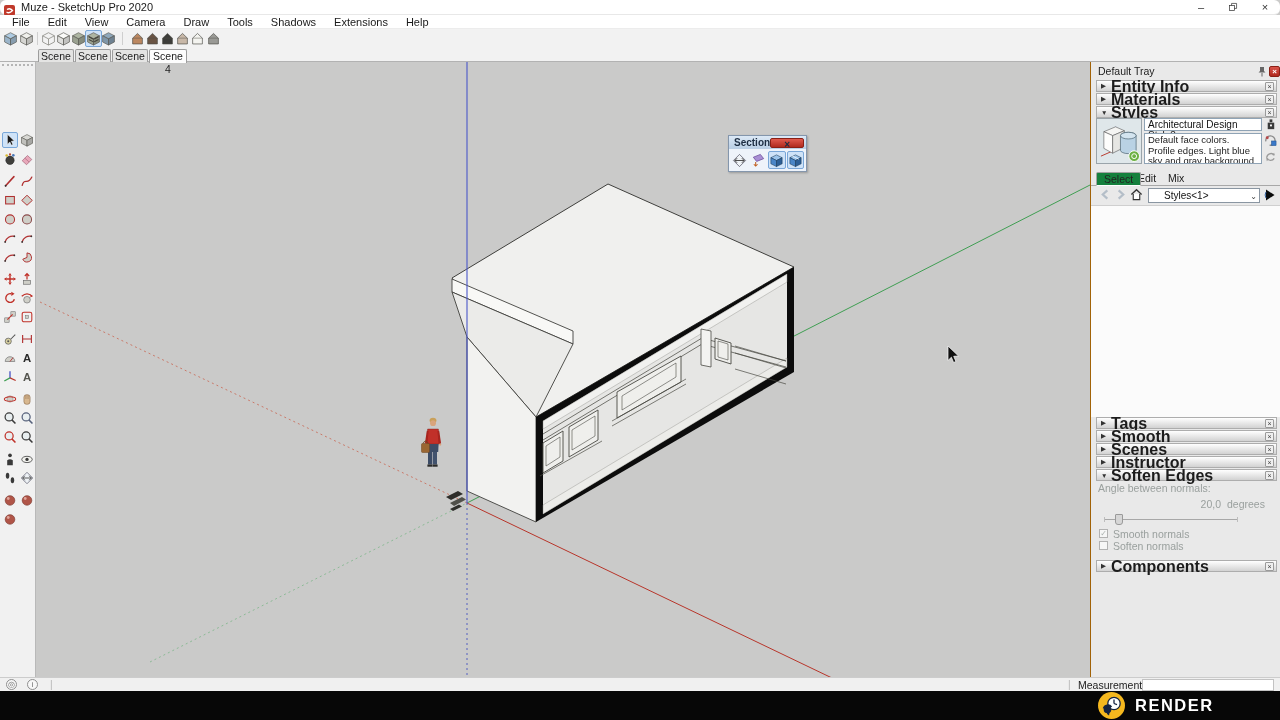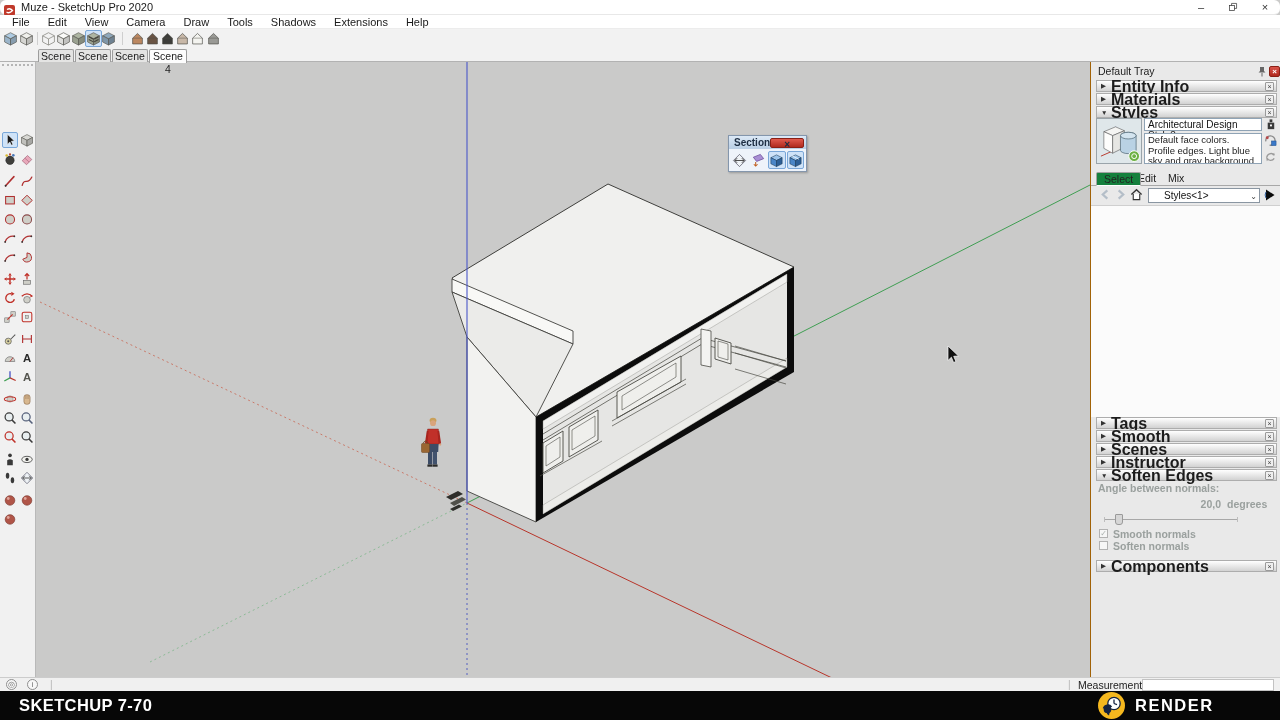--- a/index.html
+++ b/index.html
@@ -98,21 +98,21 @@
                border-radius:2px 2px 0 0;z-index:2;}
   #stabline{position:absolute;left:0;top:123px;width:190px;height:1px;background:#a8a8a8;}
   .navarr{position:absolute;top:127px;width:12px;height:12px;}
   #homeicon{position:absolute;left:39px;top:126px;width:13px;height:13px;}
   #styledd{position:absolute;left:57px;top:126px;width:112px;height:15px;background:#fff;
            border:1px solid #8a96a2;font-size:10px;color:#111;line-height:13px;padding-left:15px;}
   #styledd .chev{position:absolute;right:2px;top:1px;font-size:8px;color:#444;}
   #detailarr{position:absolute;left:172px;top:126px;width:14px;height:14px;}
 
   
-  .dimtext{color:#9aa09e;font-weight:bold;}
+  .dimtext{color:#9aa09e;}
   #sof-label{position:absolute;left:7px;top:420px;font-size:10.5px;}
   #sof-value{position:absolute;left:0px;top:436px;width:130px;text-align:right;font-size:10.5px;}
   #sof-unit{position:absolute;left:136px;top:436px;font-size:10.5px;}
   #sof-track{position:absolute;left:13px;top:457px;width:134px;height:1px;background:#a8a8a8;}
   #sof-track:before,#sof-track:after{content:"";position:absolute;top:-2px;width:1px;height:5px;background:#bdbdbd;}
   #sof-track:before{left:0;} #sof-track:after{right:0;}
   #sof-handle{position:absolute;left:24px;top:452px;width:8px;height:11px;background:#d6d6d6;
               border:1px solid #9a9a9a;border-radius:1px 1px 3px 3px;}
   .cbx{position:absolute;left:8px;width:9px;height:9px;background:#f6f6f6;border:1px solid #b2b2b2;
        font-size:8px;line-height:8px;color:#a9b0ad;text-align:center;}
@@ -788,21 +788,20 @@
   <div id="statusbar">
     <span class="stic" style="left:6px">◎</span>
     <span class="stic" style="left:27px">i</span>
     <span class="stsep" style="left:50px">|</span>
     <span class="stsep" style="left:1068px">|</span>
     <span id="measlabel">Measurements</span>
     <input id="measinput" value="" style="">
   </div>
 
   <div id="footer">
-    <span id="brandleft">SKETCHUP 7-70</span>
     <span id="brandlogo">
       <svg width="27" height="27" viewBox="0 0 27 27">
         <circle cx="13.5" cy="13.5" r="13.5" fill="#f5b81e"></circle>
         <circle cx="16" cy="11.5" r="6.2" fill="#fff" stroke="#15233f" stroke-width="1.3"></circle>
         <path d="M16 11.5 L16 7.5 M16 11.5 L19 12.6" stroke="#15233f" stroke-width="1.3"></path>
         <path d="M9 22 Q9 14.5 13 13.5 L11 23.5 Z" fill="#15233f"></path>
         <circle cx="9.5" cy="17.5" r="3.8" fill="#15233f"></circle>
         <path d="M5.5 16.5 a4.5 4.5 0 0 1 8 -1.5" stroke="#15233f" stroke-width="1.6" fill="none"></path>
       </svg>
     </span>

